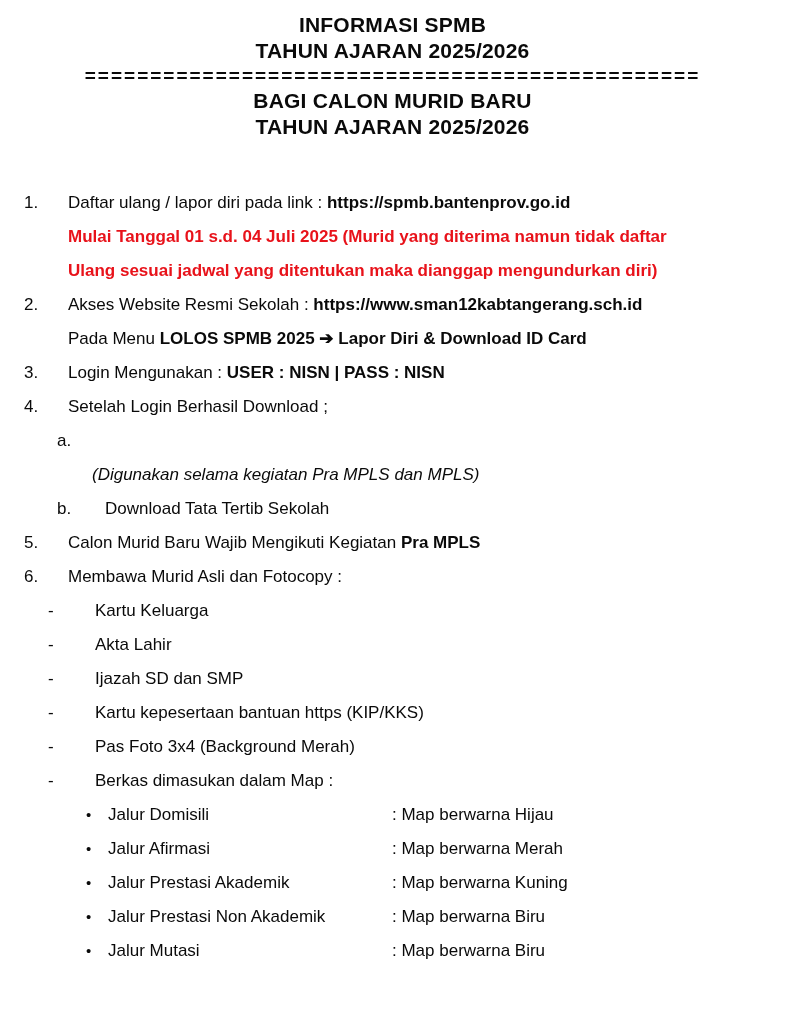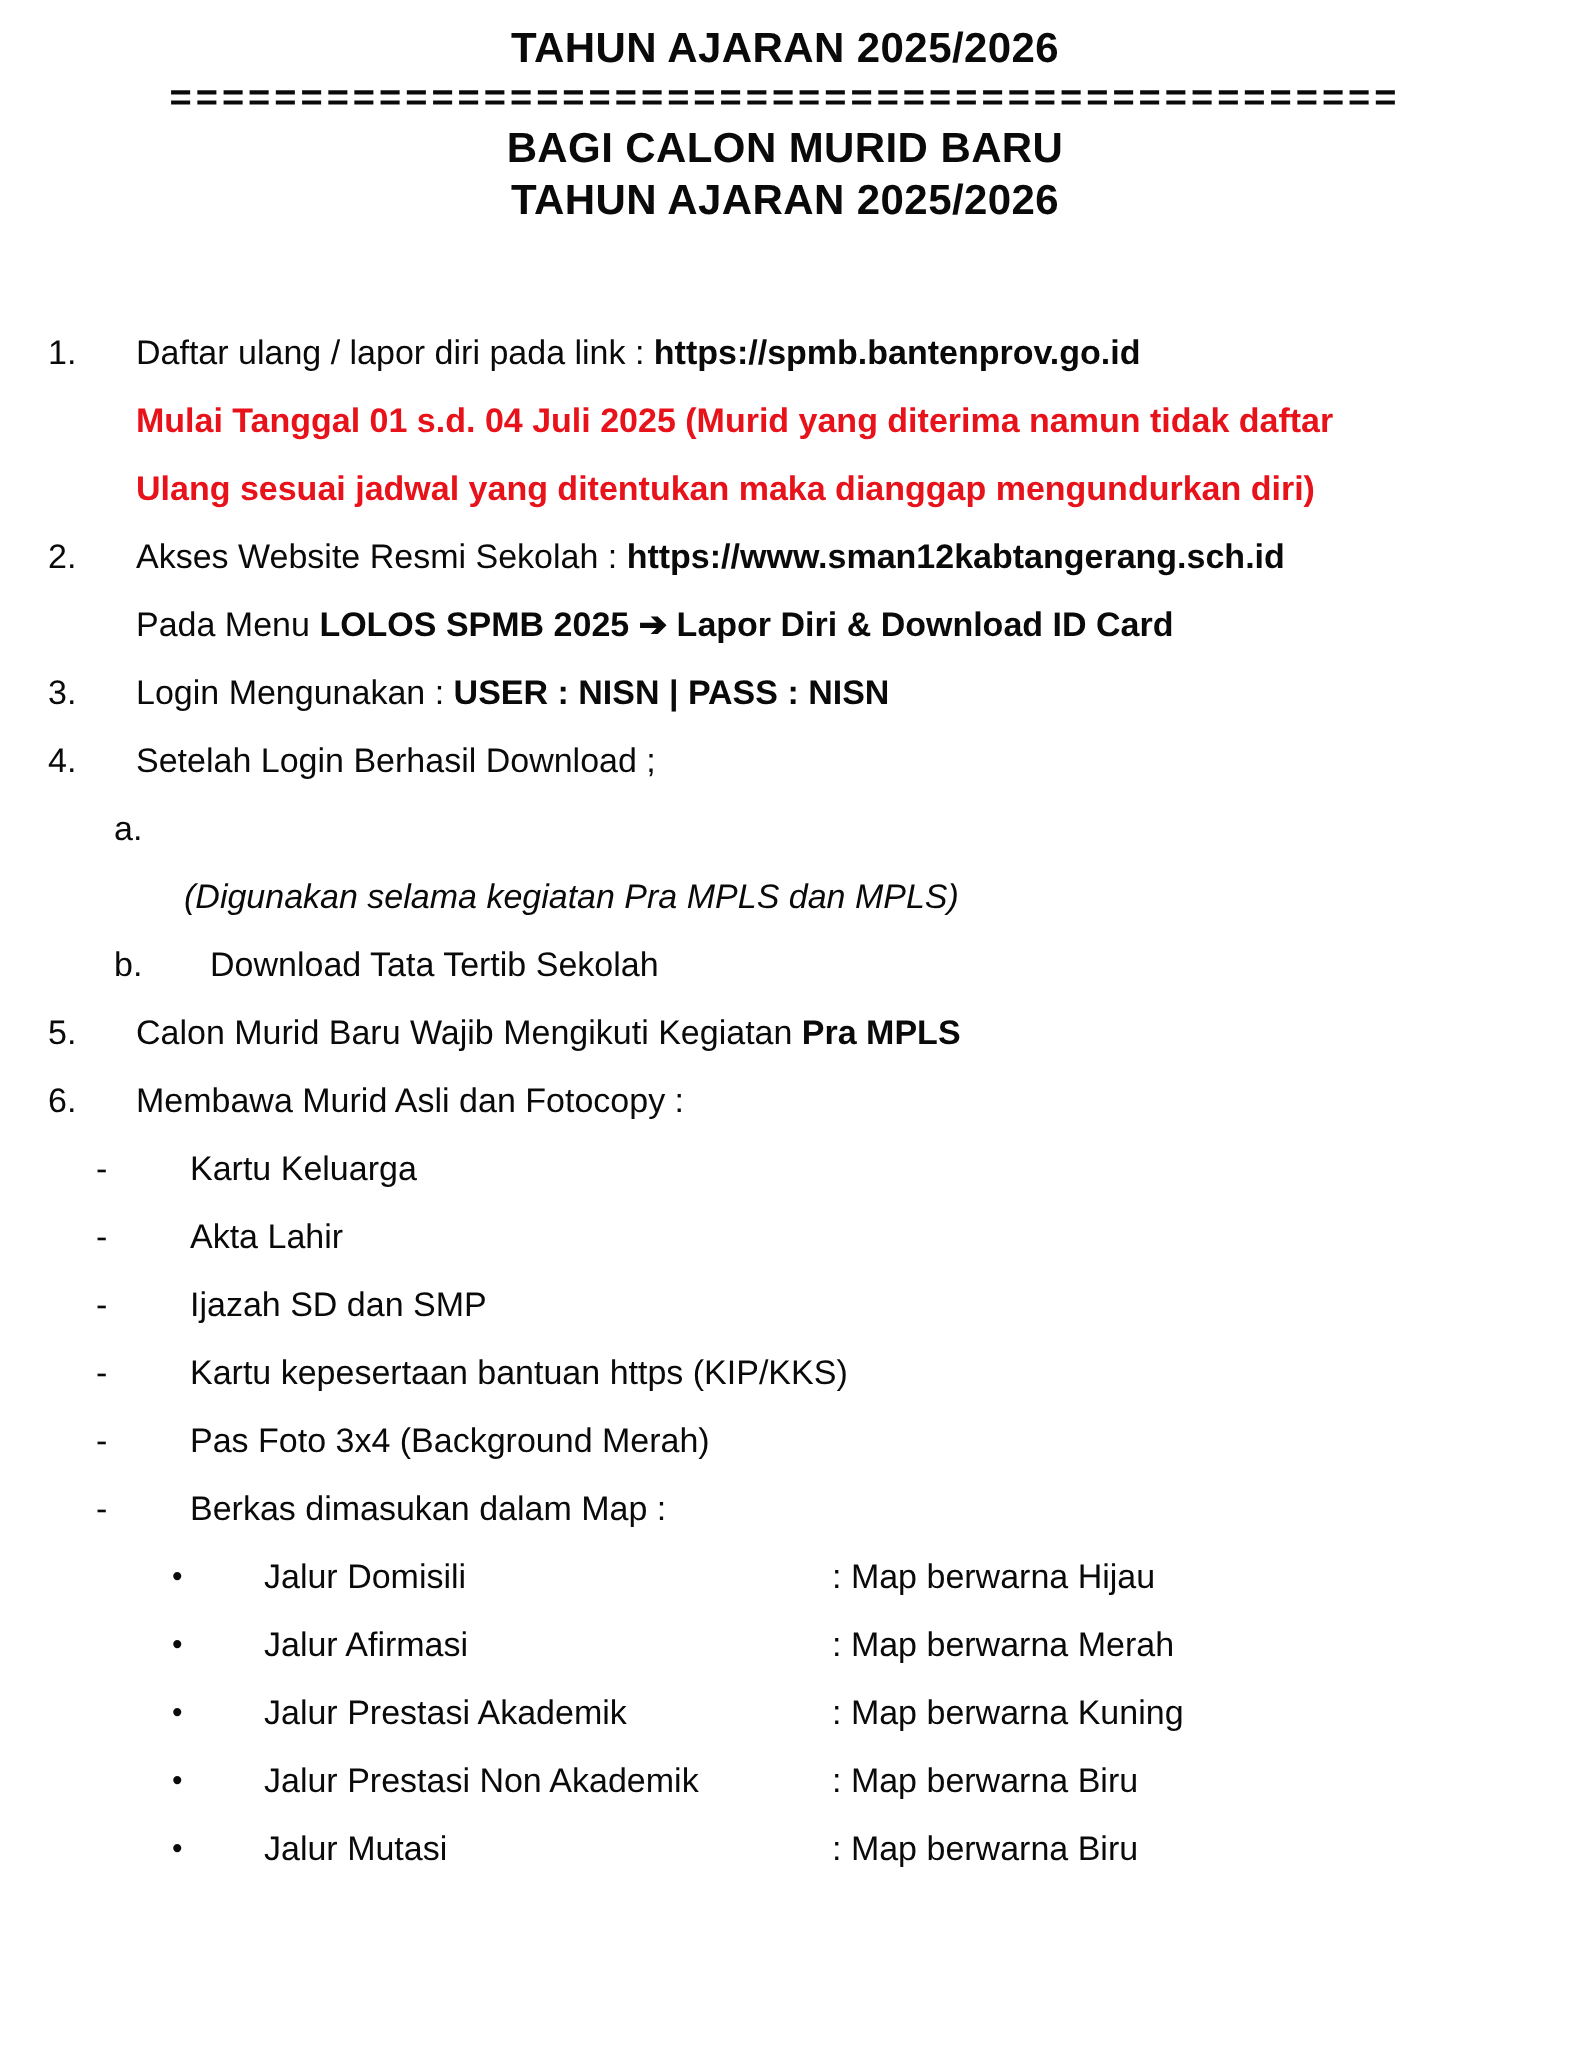--- a/index.html
+++ b/index.html
@@ -43,29 +43,30 @@
     white-space: nowrap;
   }
   .num { flex: 0 0 24px; margin-left: 24px; }
   .content { flex: 1; margin-left: 20px; }
   .b { font-weight: bold; }
   .red { color: var(--accent-red); font-weight: bold; }
   .sub-label { flex: 0 0 28px; margin-left: 57px; }
   .note { margin-left: 92px; font-style: italic; }
   .dash-glyph { flex: 0 0 27px; margin-left: 48px; }
   .bullet-glyph { flex: 0 0 22px; margin-left: 86px; font-size: 15px; }
-  .blabel { flex: 0 0 284px; margin-left: 24px; }
+  .blabel { flex: 0 0 284px; }
   .bvalue { flex: 1; }
 </style>
 </head>
 <body>
 
 <div class="page">
 
   <div class="doc-header">
+    <div class="title-line">INFORMASI SPMB</div>
     <div class="title-line">TAHUN AJARAN 2025/2026</div>
     <div class="divider">===============================================</div>
   </div>
 
   <div class="doc-subtitle">
     <div class="title-line">BAGI CALON MURID BARU</div>
     <div class="title-line">TAHUN AJARAN 2025/2026</div>
   </div>
 
   <div class="list">

